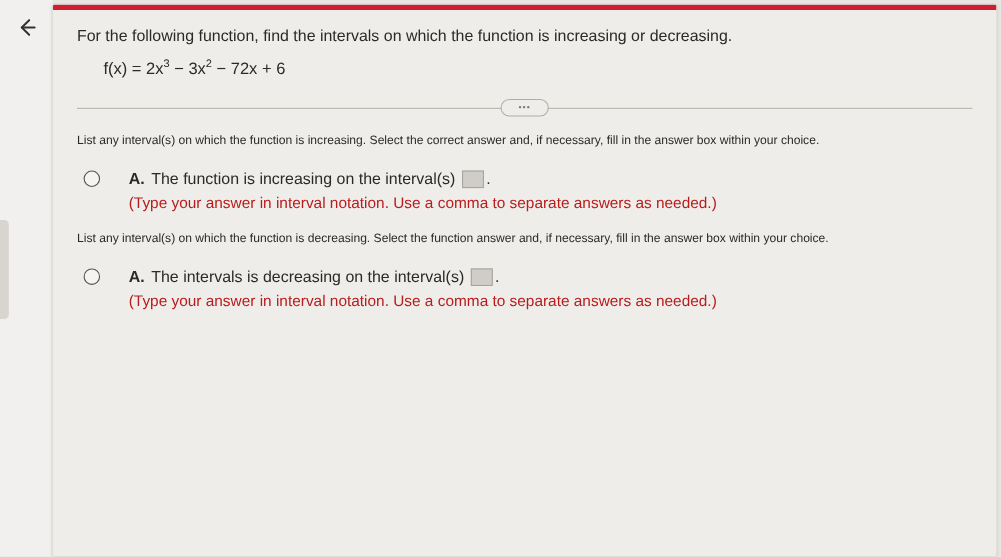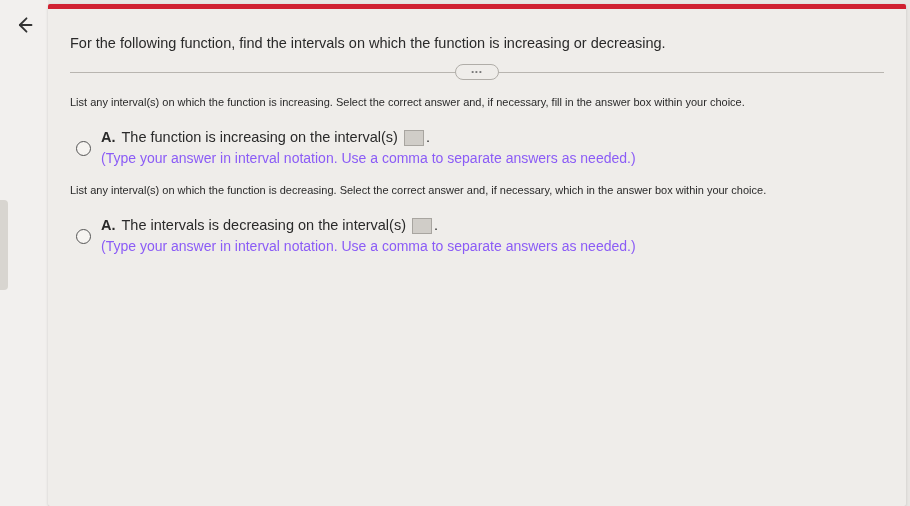--- a/index.html
+++ b/index.html
@@ -38,21 +38,21 @@
     border-radius: 0 4px 4px 0;
     align-self: flex-start;
   }
   .card {
     flex: 1;
     background: #efedea;
     margin: 4px 4px 0 0;
     border-radius: 2px;
     box-shadow: 0 1px 3px rgba(0,0,0,0.15);
     position: relative;
-    padding: 24px 22px 10px 22px;
+    padding: 14px 22px 10px 22px;
     border-top: 5px solid #d02030;
   }
   .q-intro {
     font-size: 14.5px;
     line-height: 1.5;
     margin-bottom: 8px;
   }
   .formula {
     font-size: 15px;
     padding-left: 24px;
@@ -88,22 +88,22 @@
     color: #777;
     cursor: pointer;
   }
   .section-prompt {
     font-size: 11px;
     line-height: 1.45;
     margin-bottom: 16px;
   }
   .choice {
     display: flex;
-    align-items: center;
-    gap: 10px;
+    align-items: flex-start;
+    gap: 26px;
     margin-bottom: 10px;
     padding-left: 6px;
   }
   .radio {
     width: 15px;
     height: 15px;
     border: 1.6px solid #555;
     border-radius: 50%;
     flex-shrink: 0;
     margin-top: 2px;
@@ -124,60 +124,63 @@
     width: 20px;
     height: 16px;
     background: #d0cdc8;
     border: 1px solid #a8a5a0;
     vertical-align: middle;
     margin: 0 2px;
     cursor: text;
   }
   .hint {
     font-size: 14px;
-    color: #8b5cf6;
+    color: #b91c1c;
   }
   .block2 { margin-top: 14px; }
 </style>
 </head>
 <body>
 
 <div class="left-rail">
   <div class="back-btn">
     <svg width="20" height="20" viewBox="0 0 24 24" fill="none" stroke="#333" stroke-width="2.2" stroke-linecap="round" stroke-linejoin="round">
       <polyline points="15 4 7 12 15 20"></polyline>
       <line x1="7" y1="12" x2="21" y2="12"></line>
     </svg>
   </div>
   <div class="side-nub"></div>
 </div>
 
 <div class="card">
 
   <div class="q-intro">For the following function, find the intervals on which the function is increasing or decreasing.</div>
 
+  <div class="formula">
+    f(x) = 2x<span class="sup">3</span> − 3x<span class="sup">2</span> − 72x + 6
+  </div>
 
   <div class="hr-wrap">
     <hr class="hr-line">
     <div class="hr-pill">•••</div>
   </div>
 
   <div class="section-prompt">List any interval(s) on which the function is increasing. Select the correct answer and, if necessary, fill in the answer box within your choice.</div>
 
   <div class="choice">
     <div class="radio"></div>
     <div class="choice-body">
       <span class="choice-letter">A.</span><span>The function is increasing on the interval(s) </span><span class="ans-box"></span><span>.</span>
       <br>
       <span class="hint">(Type your answer in interval notation. Use a comma to separate answers as needed.)</span>
     </div>
   </div>
 
 
-  <div class="section-prompt block2">List any interval(s) on which the function is decreasing. Select the correct answer and, if necessary, which in the answer box within your choice.</div>
+  <div class="section-prompt block2">List any interval(s) on which the function is decreasing. Select the function answer and, if necessary, fill in the answer box within your choice.</div>
 
   <div class="choice">
     <div class="radio"></div>
     <div class="choice-body">
       <span class="choice-letter">A.</span><span>The intervals is decreasing on the interval(s) </span><span class="ans-box"></span><span>.</span>
       <br>
       <span class="hint">(Type your answer in interval notation. Use a comma to separate answers as needed.)</span>
     </div>
   </div>
 

